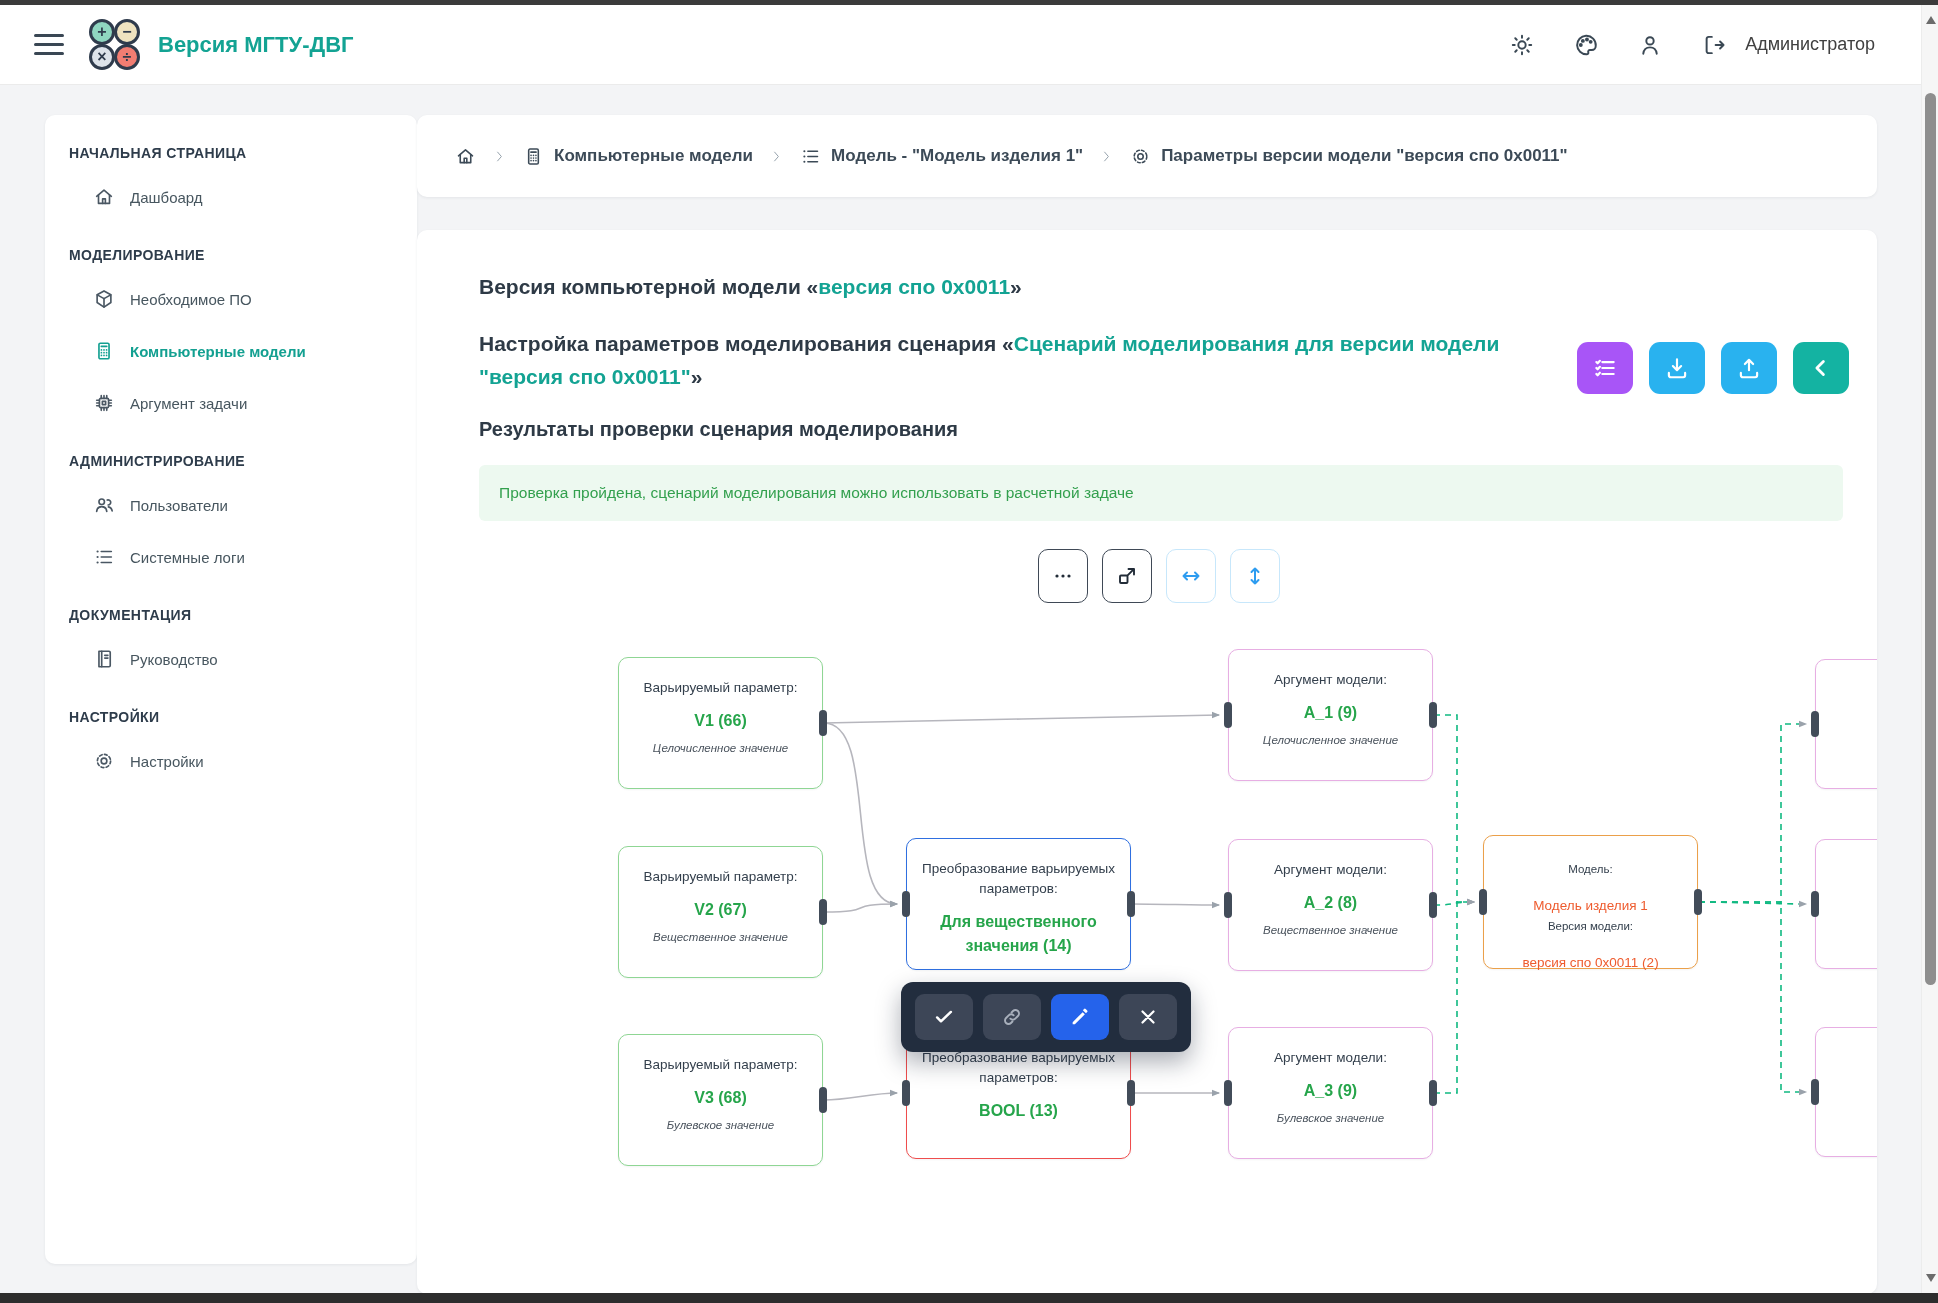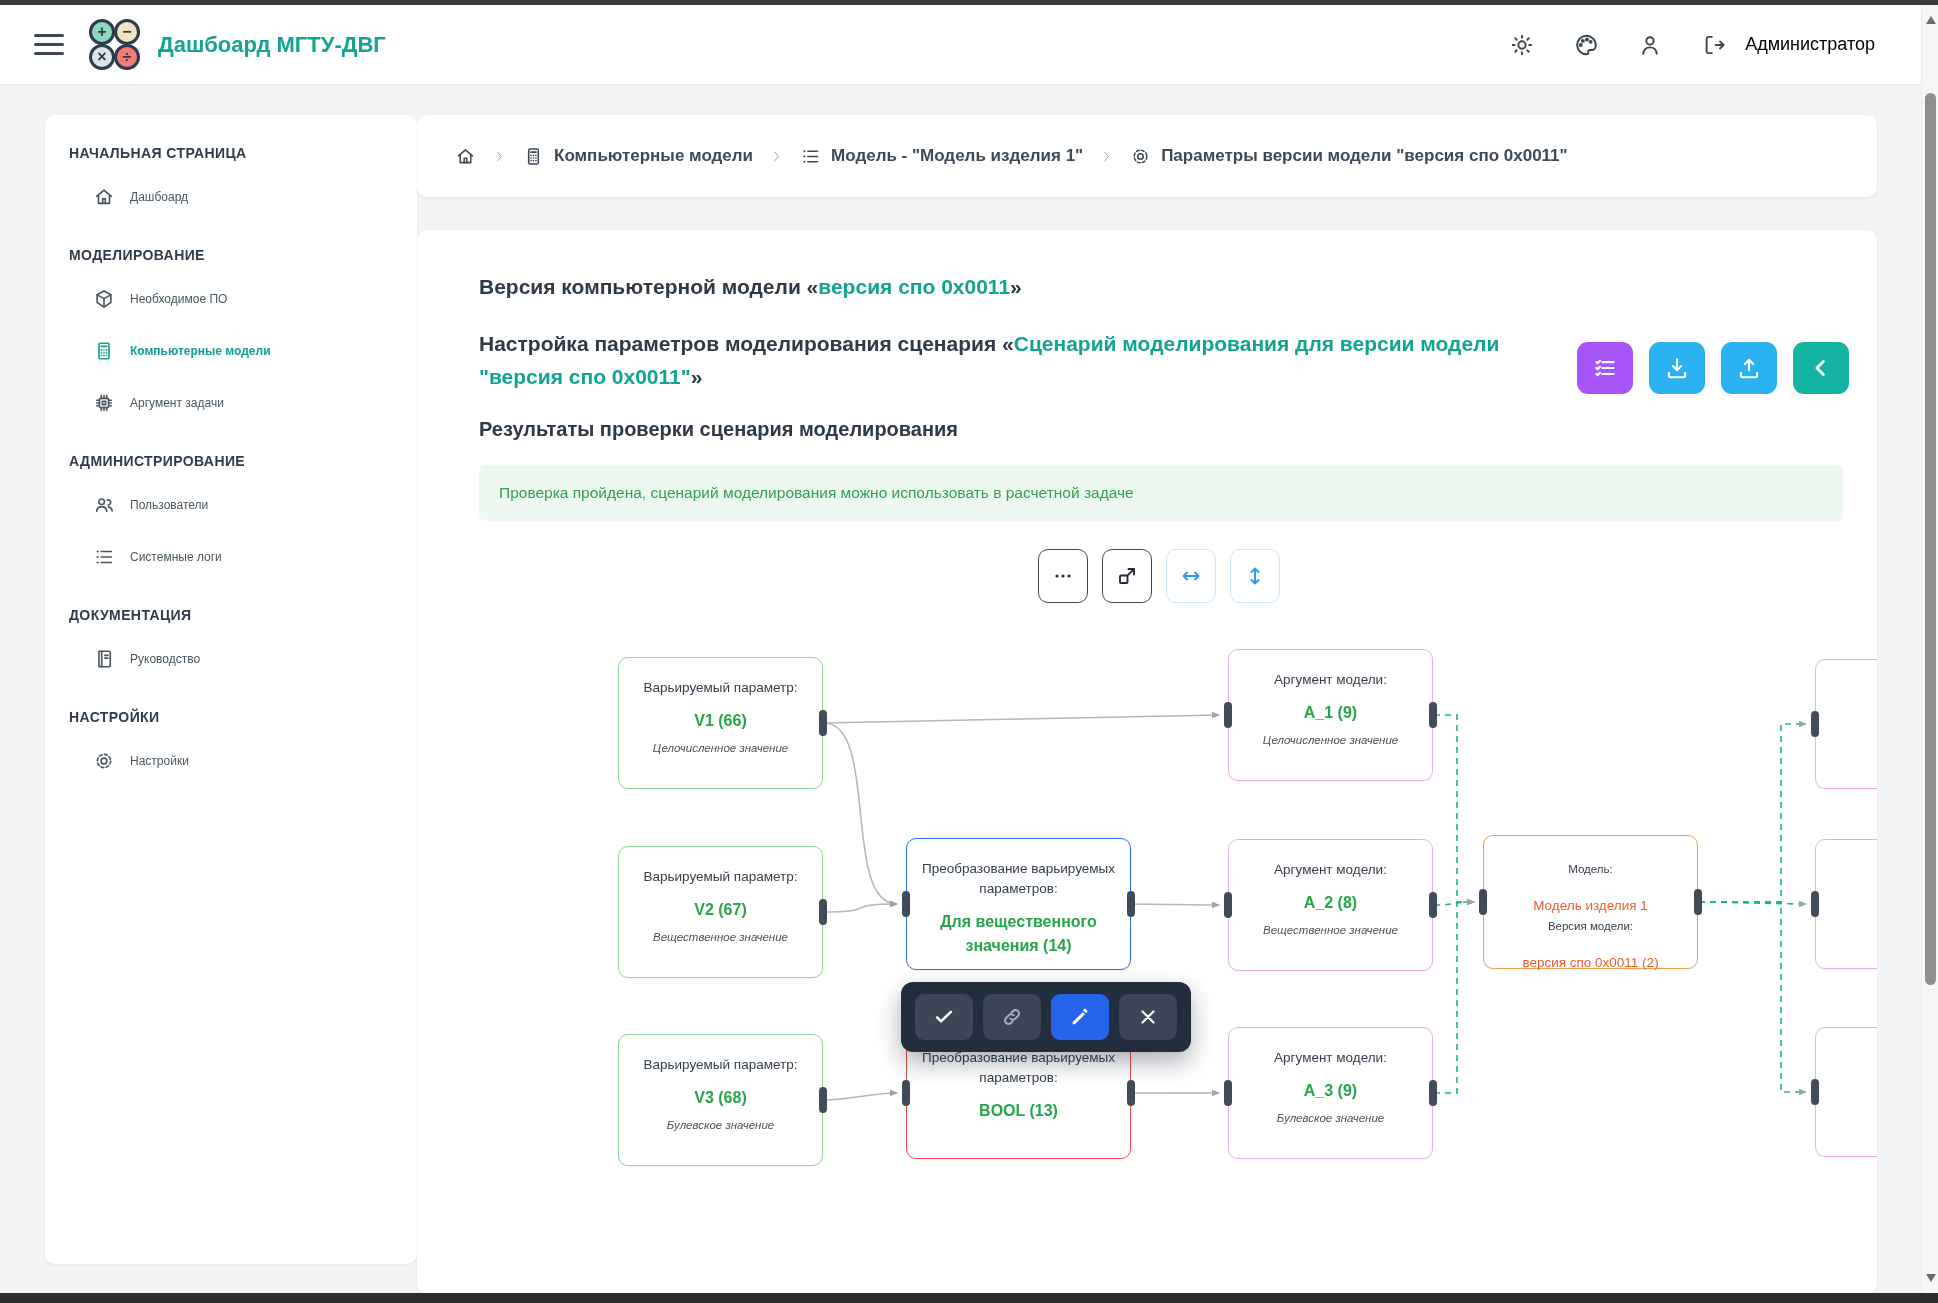--- a/index.html
+++ b/index.html
@@ -25,31 +25,31 @@
   .header { height:80px; background:#fff; border-bottom:1px solid #ebebeb; display:flex; align-items:center; padding:0 46px 0 34px; flex:0 0 auto; }
   .hamburger { width:30px; display:flex; flex-direction:column; gap:6px; cursor:pointer; }
   .hamburger span { display:block; height:3px; background:#3a4754; border-radius:2px; }
   .logo { margin-left:26px; width:50px; height:50px; display:grid; grid-template-columns:1fr 1fr; grid-template-rows:1fr 1fr; gap:0; }
   .logo .cell { width:26px; height:26px; border:3px solid #2f3b4c; border-radius:50%; display:flex; align-items:center; justify-content:center; font-weight:700; font-size:16px; color:#2f3b4c; margin:-1px; }
   .c-plus { background:#8fd6c0; } .c-minus { background:#efe3c0; } .c-times { background:#dde3ea; } .c-div { background:#f27d72; color:#4a1d1d; }
   .app-title { margin-left:18px; font-size:22px; font-weight:700; color:#13a393; }
   .header-spacer { flex:1; }
   .hicon { width:26px; height:26px; color:#3a4854; margin-left:38px; cursor:pointer; }
   .hicon svg { width:26px; height:26px; }
-  .role-label { margin-left:18px; font-size:18px; color:#000000; cursor:pointer; }
+  .role-label { margin-left:18px; font-size:18px; color:#404040; cursor:pointer; }
 
   
   .content { flex:1; display:flex; padding:30px 44px 0 45px; align-items:flex-start; }
 
   
   .sidebar { width:372px; background:#fff; border-radius:10px; box-shadow:0 1px 3px rgba(25,39,56,.07); padding:30px 22px 30px 22px; height:1149px; flex:0 0 auto; }
   .side-section { margin-bottom:10px; }
   .side-header { font-size:14px; font-weight:700; letter-spacing:.4px; color:#2e3c4b; margin:24px 0 10px 2px; }
   .side-section:first-child .side-header { margin-top:0; }
-  .side-item { display:flex; align-items:center; gap:15px; padding:15px 8px 15px 26px; font-size:12px; color:#47565f; border-radius:8px; cursor:pointer; }
+  .side-item { display:flex; align-items:center; gap:15px; padding:15px 8px 15px 26px; font-size:15px; color:#47565f; border-radius:8px; cursor:pointer; }
   .side-item .sicon { width:22px; height:22px; flex:0 0 auto; color:#4a5763; display:flex; }
   .side-item .sicon svg { width:22px; height:22px; }
   .side-item.active { color:#13a091; font-weight:700; }
   .side-item.active .sicon { color:#13a091; }
 
   
   .main-col { flex:1; display:flex; flex-direction:column; min-width:0; }
   .breadcrumb-card { background:#fff; border-radius:10px; box-shadow:0 1px 3px rgba(25,39,56,.07); height:82px; display:flex; align-items:center; padding:0 38px; }
   .crumb { display:flex; align-items:center; gap:10px; font-size:17px; font-weight:700; color:#3c4a57; cursor:pointer; white-space:nowrap; }
   .crumb .cicon { width:21px; height:21px; display:flex; color:#3c4a57; }
@@ -114,21 +114,21 @@
         <span></span>
         <span></span>
         <span></span>
       </div>
     <div class="logo">
       <div class="cell c-plus">+</div>
       <div class="cell c-minus">−</div>
       <div class="cell c-times">×</div>
       <div class="cell c-div">÷</div>
     </div>
-    <div class="app-title">Дашбоард МГТУ-ДВГ</div>
+    <div class="app-title">Версия МГТУ-ДВГ</div>
     <div class="header-spacer"></div>
     <div class="hicon"><svg viewBox="0 0 24 24" fill="none" stroke="currentColor" stroke-width="1.8" stroke-linecap="round" stroke-linejoin="round">
           <circle cx="12" cy="12" r="3.4"></circle>
           <path d="M12 3.5v1.8M12 18.7v1.8M3.5 12h1.8M18.7 12h1.8M5.8 5.8l1.3 1.3M16.9 16.9l1.3 1.3M18.2 5.8l-1.3 1.3M7.1 16.9l-1.3 1.3"></path>
         </svg></div>
     <div class="hicon"><svg viewBox="0 0 24 24" fill="none" stroke="currentColor" stroke-width="1.8" stroke-linecap="round" stroke-linejoin="round">
           <path d="M12 3.5a8.5 8.5 0 1 0 .6 17c1.3 0 1.8-.8 1.5-1.7-.4-1.1.3-2.1 1.5-2.1h1.7a3.9 3.9 0 0 0 3.7-4A8.6 8.6 0 0 0 12 3.5z"></path>
           <circle cx="7.2" cy="12" r=".9"></circle>
           <circle cx="9.1" cy="8.2" r=".9"></circle>
           <circle cx="12.9" cy="6.9" r=".9"></circle>

